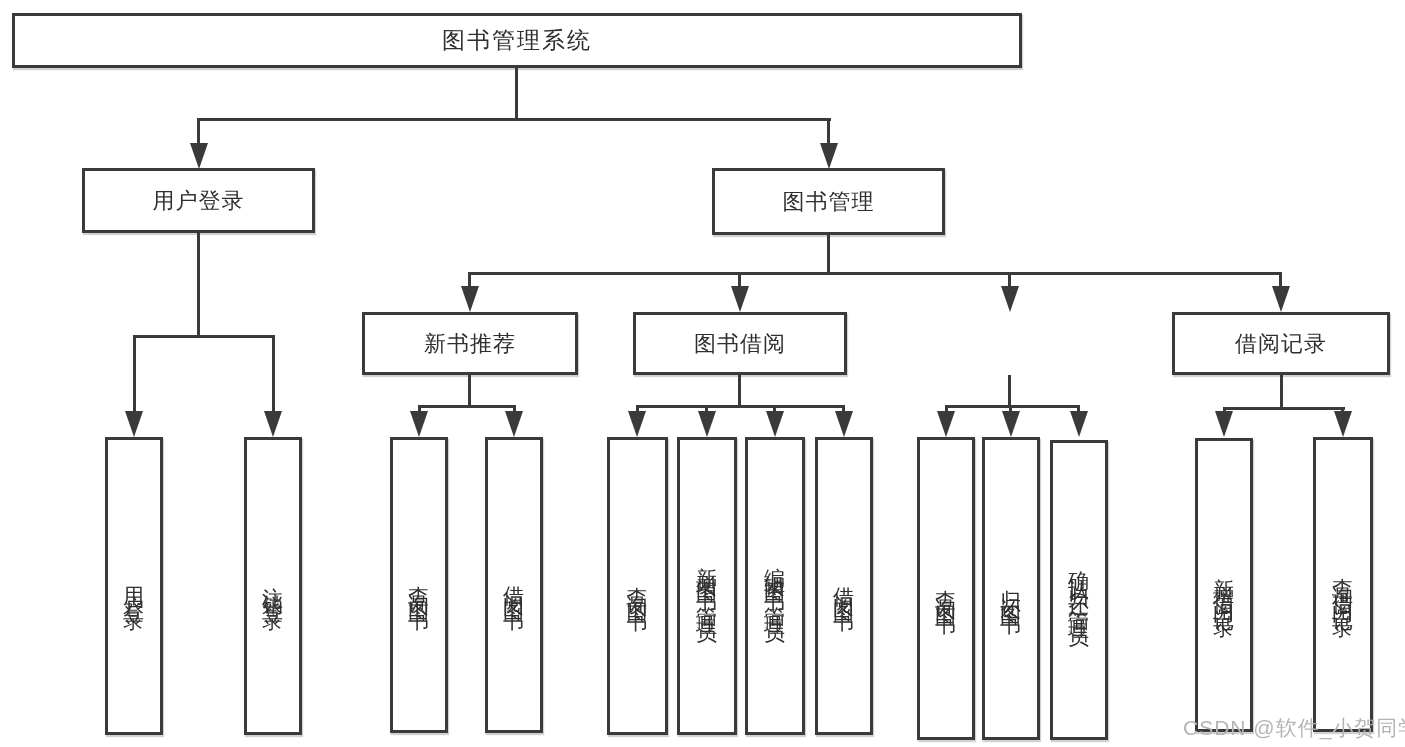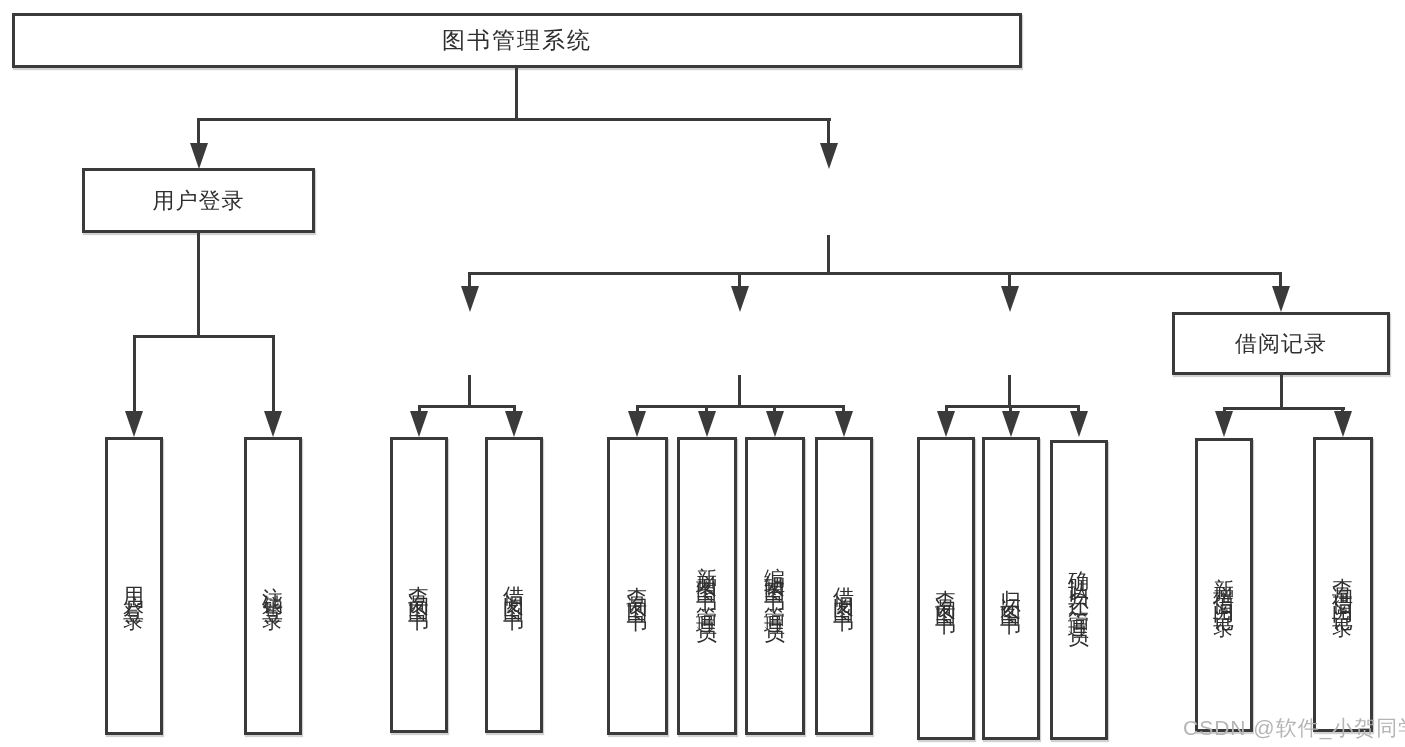--- a/index.html
+++ b/index.html
@@ -65,39 +65,48 @@
   <div class="line" style="left:515px;top:68px;width:3px;height:50px"></div>
   <div class="line" style="left:197px;top:118px;width:634px;height:3px"></div>
   <div class="line" style="left:197px;top:118px;width:3px;height:27px"></div>
   <div class="arrow" style="left:190px;top:143px"></div>
   <div class="line" style="left:827px;top:118px;width:3px;height:27px"></div>
   <div class="arrow" style="left:820px;top:143px"></div>
 
   <div class="node node-h" style="left:82px;top:168px;width:233px;height:65px">
     <span>用户登录</span>
   </div>
+  <div class="node node-h" style="left:712px;top:168px;width:233px;height:67px">
+    <span>图书管理</span>
+  </div>
 
   <div class="line" style="left:197px;top:233px;width:3px;height:102px"></div>
   <div class="line" style="left:133px;top:335px;width:142px;height:3px"></div>
   <div class="line" style="left:133px;top:335px;width:3px;height:78px"></div>
   <div class="arrow" style="left:125px;top:411px"></div>
   <div class="line" style="left:272px;top:335px;width:3px;height:78px"></div>
   <div class="arrow" style="left:264px;top:411px"></div>
 
   <div class="line" style="left:827px;top:235px;width:3px;height:37px"></div>
   <div class="line" style="left:468px;top:272px;width:814px;height:3px"></div>
   <div class="line" style="left:468px;top:272px;width:3px;height:16px"></div>
   <div class="arrow" style="left:461px;top:286px"></div>
   <div class="line" style="left:738px;top:272px;width:3px;height:16px"></div>
   <div class="arrow" style="left:731px;top:286px"></div>
   <div class="line" style="left:1008px;top:272px;width:3px;height:16px"></div>
   <div class="arrow" style="left:1001px;top:286px"></div>
   <div class="line" style="left:1279px;top:272px;width:3px;height:16px"></div>
   <div class="arrow" style="left:1272px;top:286px"></div>
 
+  <div class="node node-h" style="left:362px;top:312px;width:216px;height:63px">
+    <span>新书推荐</span>
+  </div>
+  <div class="node node-h" style="left:633px;top:312px;width:214px;height:63px">
+    <span>图书借阅</span>
+  </div>
   <div class="node node-h" style="left:1172px;top:312px;width:218px;height:63px">
     <span>借阅记录</span>
   </div>
 
   <div class="line" style="left:468px;top:375px;width:3px;height:30px"></div>
   <div class="line" style="left:418px;top:405px;width:98px;height:3px"></div>
   <div class="line" style="left:418px;top:405px;width:3px;height:10px"></div>
   <div class="arrow" style="left:410px;top:411px"></div>
   <div class="line" style="left:513px;top:405px;width:3px;height:10px"></div>
   <div class="arrow" style="left:505px;top:411px"></div>

